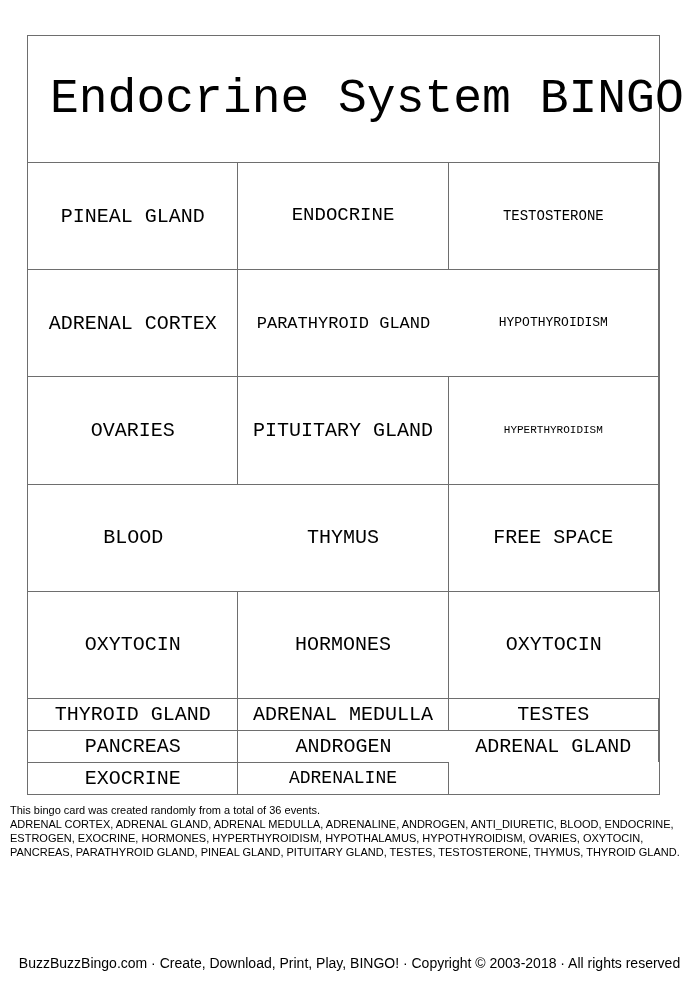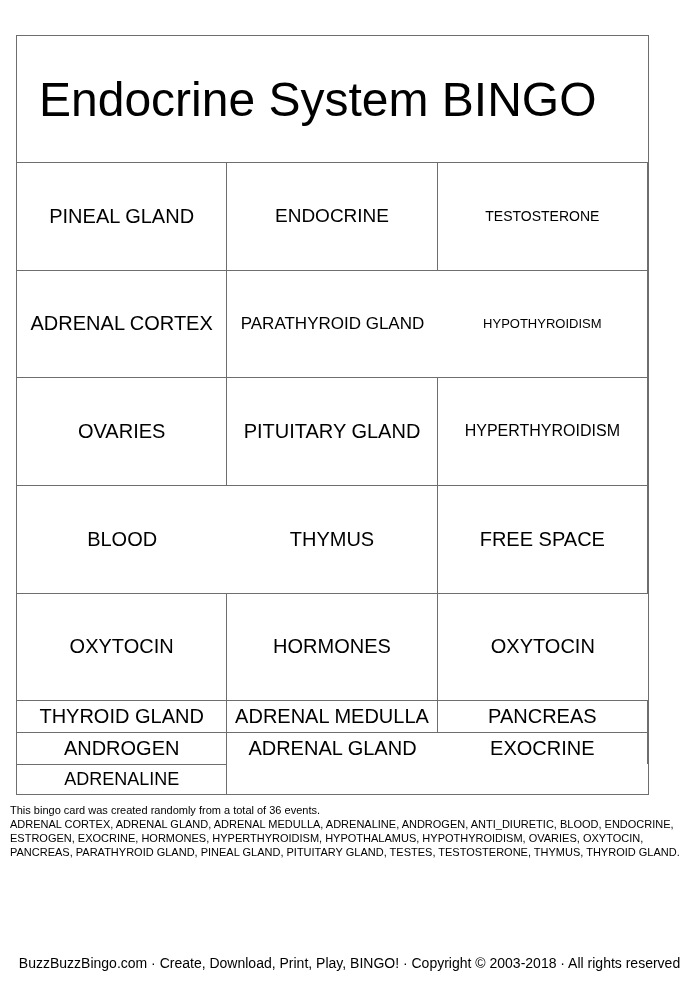--- a/index.html
+++ b/index.html
@@ -6,25 +6,26 @@
   body {
     width: 699px; height: 989px;
     position: relative;
     background: #ffffff;
     color: #000000;
     font-family: "Liberation Sans", sans-serif;
     overflow: hidden;
   }
   .card {
     position: absolute;
-    left: 16px; top: 35px;
+    left: 27px; top: 35px;
     width: 633px; height: 760px;
     border: 1px solid var(--line, #6e6e6e);
     box-sizing: border-box;
     background: #ffffff;
+    font-family: Liberation Mono, monospace;
   }
   .title-box {
     height: 126px;
     display: flex;
     align-items: center;
     padding-left: 22px;
     box-sizing: border-box;
   }
   .title-box h1 {
     margin: 0;
@@ -97,21 +98,21 @@
     <div class="cell">
         <span class="cell-text" style="font-size: 13px;">HYPOTHYROIDISM</span>
       </div>
     <div class="cell">
         <span class="cell-text" style="font-size: 20px;">OVARIES</span>
       </div>
     <div class="cell">
         <span class="cell-text" style="font-size: 20px;">PITUITARY GLAND</span>
       </div>
     <div class="cell">
-        <span class="cell-text" style="font-size: 16px;">HYPERTHYROIDISM</span>
+        <span class="cell-text" style="font-size: 11px;">HYPERTHYROIDISM</span>
       </div>
     <div class="cell">
         <span class="cell-text" style="font-size: 20px;">BLOOD</span>
       </div>
 
     <div class="cell">
         <span class="cell-text" style="font-size: 20px;">THYMUS</span>
       </div>
     <div class="cell">
         <span class="cell-text" style="font-size: 20px;">FREE SPACE</span>
@@ -124,20 +125,23 @@
       </div>
 
     <div class="cell">
         <span class="cell-text" style="font-size: 20px;">OXYTOCIN</span>
       </div>
     <div class="cell">
         <span class="cell-text" style="font-size: 20px;">THYROID GLAND</span>
       </div>
     <div class="cell">
         <span class="cell-text" style="font-size: 20px;">ADRENAL MEDULLA</span>
+      </div>
+    <div class="cell">
+        <span class="cell-text" style="font-size: 20px;">TESTES</span>
       </div>
 
     <div class="cell">
         <span class="cell-text" style="font-size: 20px;">PANCREAS</span>
       </div>
     <div class="cell">
         <span class="cell-text" style="font-size: 20px;">ANDROGEN</span>
       </div>
     <div class="cell">
         <span class="cell-text" style="font-size: 20px;">ADRENAL GLAND</span>

